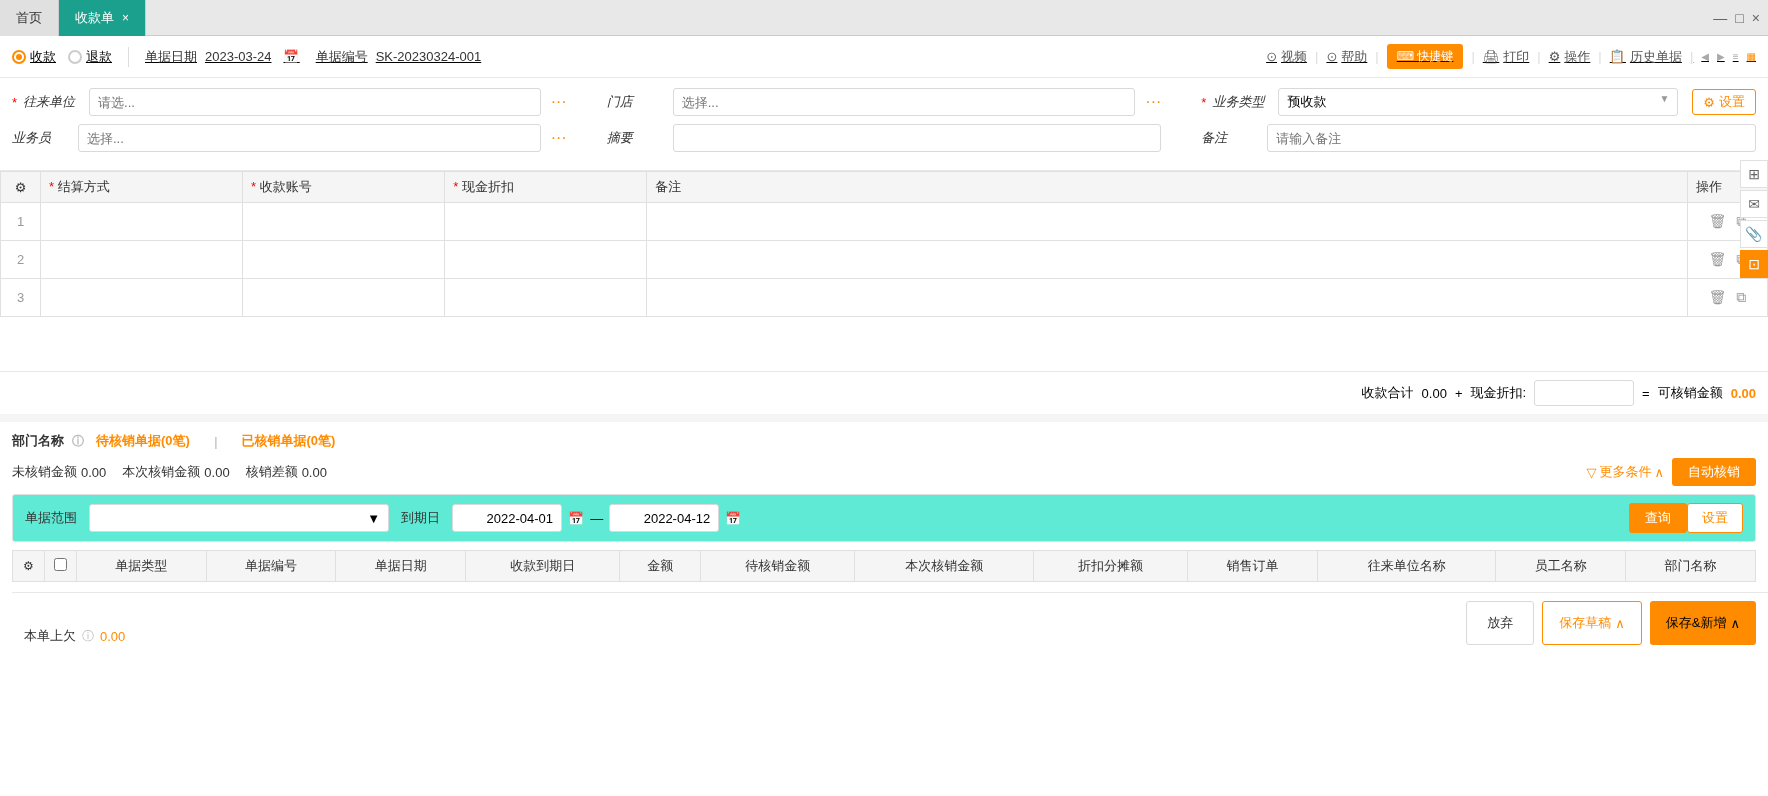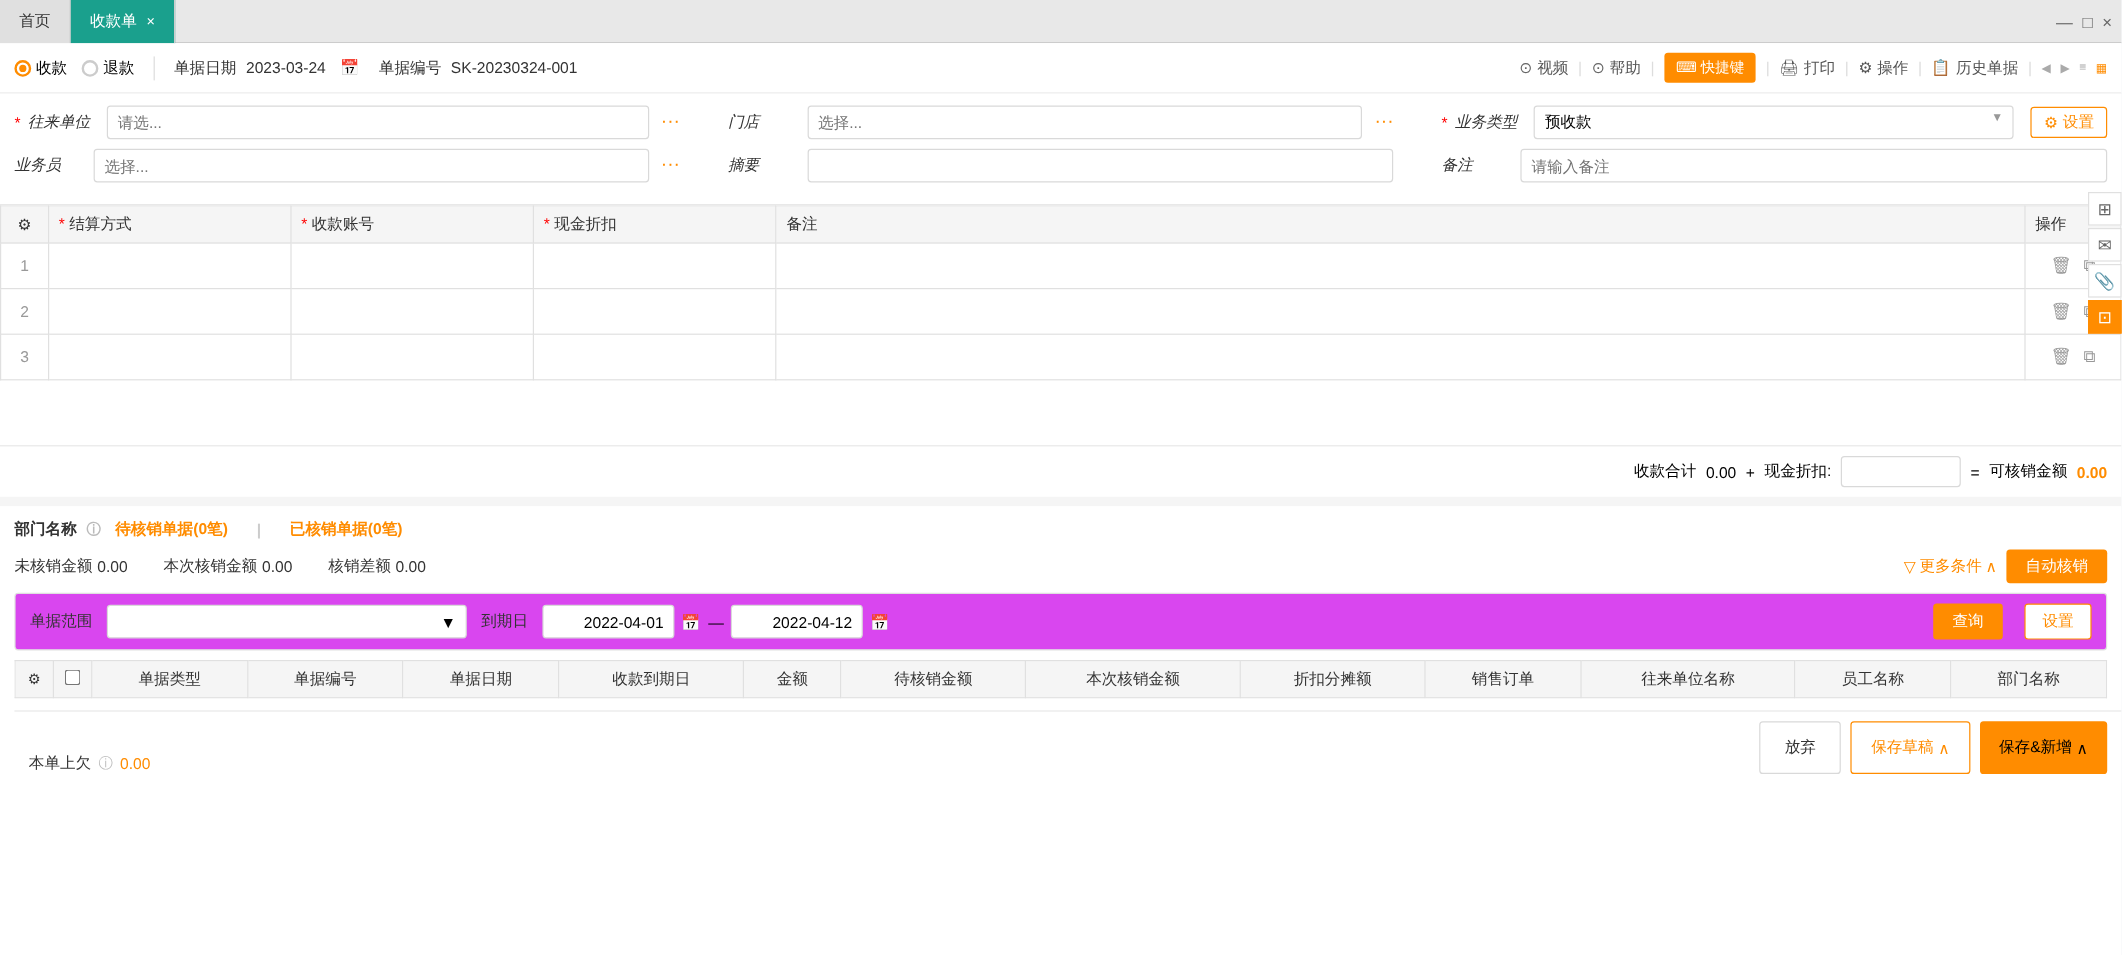--- a/index.html
+++ b/index.html
@@ -11,21 +11,21 @@
     .tab-item.active { background: #1aa08d; color: #fff; }
     .tab-item .tab-close { margin-left: 8px; font-size: 12px; cursor: pointer; }
     .tab-home { padding: 0 16px; height: 36px; display: flex; align-items: center; background: #e0e0e0; border-right: 1px solid #ccc; color: #333; }
     .tab-bar-right { margin-left: auto; display: flex; align-items: center; padding-right: 8px; gap: 8px; }
     .tab-bar-right span { cursor: pointer; color: #666; font-size: 14px; }
 
     
     .main-wrap { background: #fff; margin: 0; height: calc(100vh - 36px); display: flex; flex-direction: column; overflow: hidden; }
 
     
-    .toolbar { display: flex; align-items: center; padding: 8px 12px; border-bottom: 1px solid #e8e8e8; gap: 16px; background: #fff; }
+    .toolbar { display: flex; align-items: center; padding: 8px 12px; border-bottom: 1px solid #e8e8e8; gap: 16px; background: #fff; text-decoration: underline; }
     .radio-group { display: flex; align-items: center; gap: 12px; }
     .radio-label { display: flex; align-items: center; gap: 4px; cursor: pointer; }
     .radio-dot { width: 14px; height: 14px; border-radius: 50%; border: 2px solid #ccc; display: flex; align-items: center; justify-content: center; }
     .radio-dot.checked { border-color: #ff8c00; }
     .radio-dot.checked::after { content: ''; width: 6px; height: 6px; border-radius: 50%; background: #ff8c00; }
     .toolbar-divider { width: 1px; height: 20px; background: #ddd; }
     .toolbar-info { display: flex; align-items: center; gap: 8px; color: #333; }
     .toolbar-info label { color: #333; }
     .cal-icon { color: #ff8c00; cursor: pointer; margin-left: 4px; }
     .toolbar-right { margin-left: auto; display: flex; align-items: center; gap: 8px; }
@@ -62,33 +62,33 @@
 
     
     .section-divider { height: 8px; background: #f5f5f5; }
 
     
     .reconcile-section { background: #fff; padding: 10px 12px; }
     .section-title { font-size: 14px; font-weight: bold; color: #333; display: flex; align-items: center; gap: 8px; margin-bottom: 8px; }
     .section-tabs { display: flex; gap: 16px; align-items: center; }
     .sec-tab { color: #ff8c00; cursor: pointer; padding: 0 4px; font-size: 13px; }
     .sec-tab-sep { color: #ccc; margin: 0 4px; }
-    .reconcile-stats { display: flex; align-items: center; gap: 30px; margin-bottom: 8px; color: #333; }
+    .reconcile-stats { display: flex; align-items: center; gap: 16px; margin-bottom: 8px; color: #333; }
     .stat-item { display: flex; align-items: center; gap: 4px; }
     .reconcile-right { margin-left: auto; display: flex; align-items: center; gap: 8px; }
     .more-filter { color: #ff8c00; cursor: pointer; display: flex; align-items: center; gap: 3px; font-size: 12px; }
     .auto-btn { background: #ff8c00; color: #fff; border: none; padding: 5px 16px; border-radius: 3px; cursor: pointer; }
 
     
-    .filter-row { display: flex; align-items: center; gap: 12px; padding: 8px 0; border: 1px solid #e0e0e0; border-radius: 3px; padding: 8px 12px; background: #d946ef; margin-bottom: 8px; }
+    .filter-row { display: flex; align-items: center; gap: 12px; padding: 8px 0; border: 1px solid #e0e0e0; border-radius: 3px; padding: 8px 12px; background: #5eead4; margin-bottom: 8px; }
     .filter-label { color: #333; white-space: nowrap; }
     .filter-select { border: 1px solid #d9d9d9; border-radius: 3px; padding: 3px 8px; height: 28px; flex: 1; max-width: 300px; display: flex; align-items: center; justify-content: space-between; cursor: pointer; background: #fff; }
     .date-range { display: flex; align-items: center; gap: 6px; }
     .date-input { border: 1px solid #d9d9d9; border-radius: 3px; padding: 3px 8px; height: 28px; width: 110px; text-align: right; }
-    .filter-right { margin-left: auto; display: flex; gap: 18px; }
+    .filter-right { margin-left: auto; display: flex; gap: 0; }
     .query-btn { background: #ff8c00; color: #fff; border: none; padding: 5px 16px; border-radius: 3px; cursor: pointer; }
     .setting-btn2 { background: #fff; color: #ff8c00; border: 1px solid #ff8c00; padding: 5px 14px; border-radius: 3px; cursor: pointer; }
 
     
     .bottom-table-wrap { overflow: auto; max-height: 140px; }
     .bottom-table { width: 100%; border-collapse: collapse; }
     .bottom-table th { background: #f5f5f5; border: 1px solid #e0e0e0; padding: 6px 8px; color: #333; font-weight: normal; white-space: nowrap; font-size: 12px; }
 
     
     .footer { display: flex; align-items: flex-end; padding: 8px 12px; background: #fff; border-top: 1px solid #e8e8e8; gap: 16px; margin-left: 12px; }

